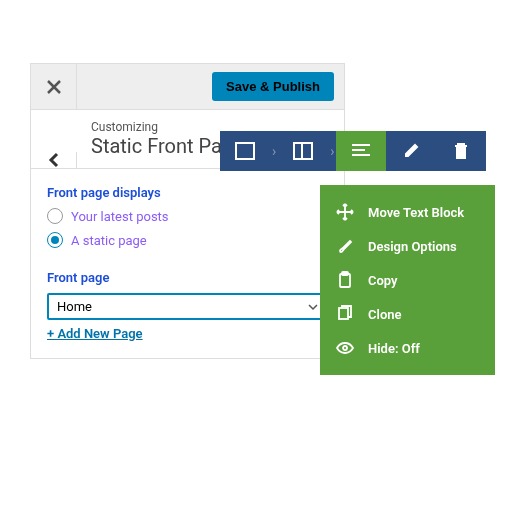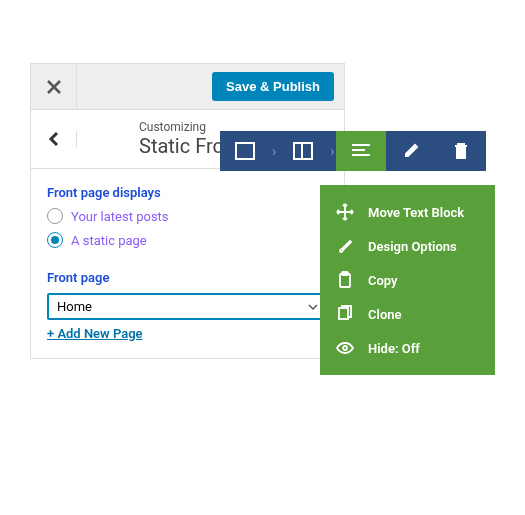--- a/index.html
+++ b/index.html
@@ -2,22 +2,22 @@
 <html><head>
   <meta charset="utf-8">
   <style>
     * { box-sizing: border-box; margin: 0; padding: 0; }
     body { font-family: -apple-system, BlinkMacSystemFont, "Segoe UI", Roboto, sans-serif; background: #fff; width: 525px; height: 515px; position: relative; }
     .panel { position: absolute; left: 30px; top: 63px; width: 315px; border: 1px solid #ddd; background: #fff; }
     .header-row { display: flex; align-items: stretch; border-bottom: 1px solid #ddd; background: #eee; height: 46px; }
     .close-btn { width: 46px; display: flex; align-items: center; justify-content: center; border-right: 1px solid #ddd; cursor: pointer; }
     .close-btn svg { width: 14px; height: 14px; stroke: #555; stroke-width: 2.5; }
     .header-spacer { flex: 1; }
-    .save-btn { align-self: center; margin-right: 10px; background: #0085ba; color: #ffffff; border: none; padding: 7px 14px; font-size: 13px; font-weight: 600; border-radius: 3px; cursor: pointer; }
-    .title-row { display: flex; align-items: center; border-bottom: 1px solid #ddd; gap: 48px; }
+    .save-btn { align-self: center; margin-right: 10px; background: #0085ba; color: #000000; border: none; padding: 7px 14px; font-size: 13px; font-weight: 600; border-radius: 3px; cursor: pointer; }
+    .title-row { display: flex; align-items: flex-end; border-bottom: 1px solid #ddd; }
     .back-btn { width: 46px; display: flex; align-items: center; justify-content: center; border-right: 1px solid #ddd; cursor: pointer; }
     .back-btn svg { width: 12px; height: 16px; stroke: #333; stroke-width: 3; fill: none; }
     .title-text { padding: 10px 14px; }
     .title-small { font-size: 12px; color: #555; }
     .title-large { font-size: 20px; color: #444; font-weight: 400; }
     .body { padding: 16px; }
     .desc { font-size: 13px; color: #555; margin-bottom: 18px; }
     .section-label { font-size: 13px; color: #1d4ed8; font-weight: 600; margin-bottom: 8px; }
     .radio-row { display: flex; align-items: center; margin-bottom: 8px; font-size: 13px; color: #8b5cf6; }
     .radio { width: 16px; height: 16px; border: 1px solid #999; border-radius: 50%; margin-right: 8px; background: #fff; position: relative; }

